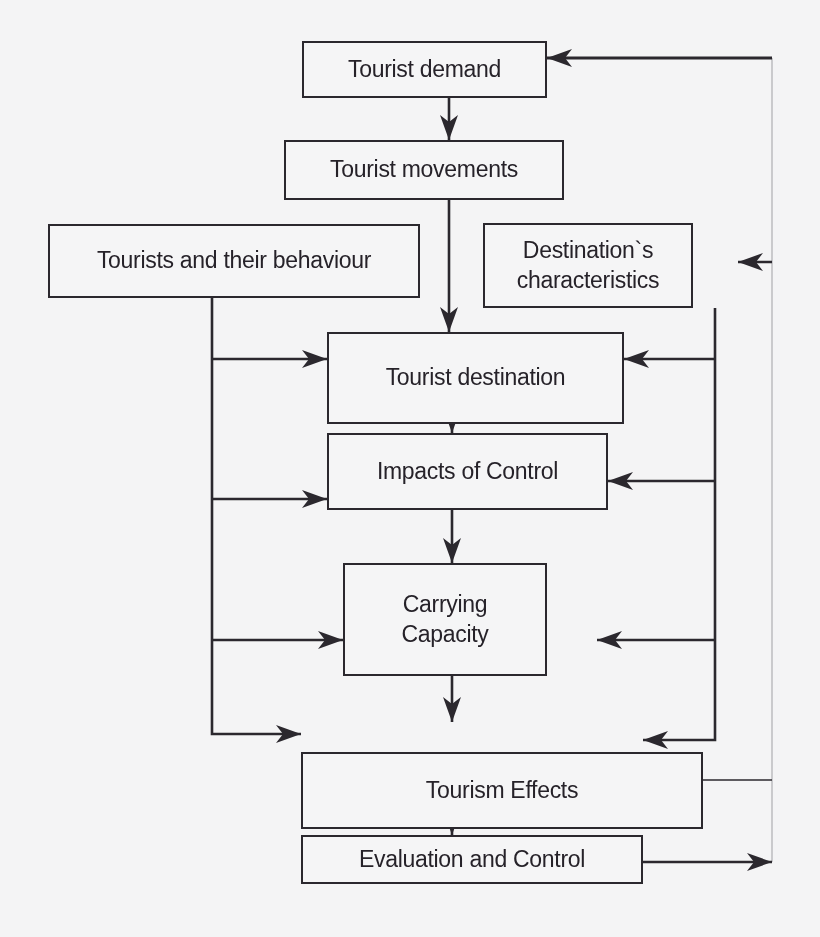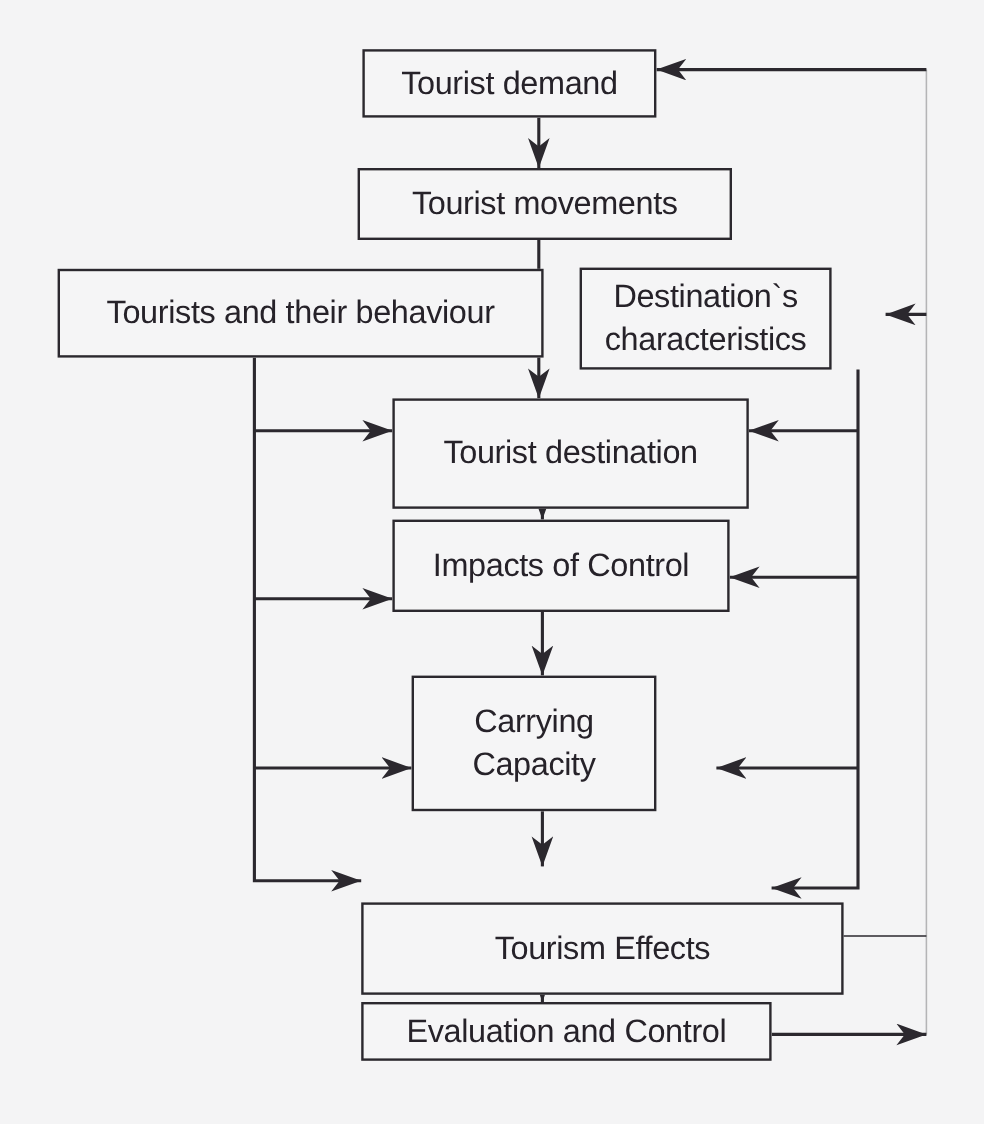--- a/index.html
+++ b/index.html
@@ -25,21 +25,21 @@
   .node {
     position: absolute;
     box-sizing: border-box;
     border: 2.6px solid #2b282e;
     background: #f5f5f6;
     display: flex;
     align-items: center;
     justify-content: center;
     text-align: center;
     color: #262229;
-    font-size: 27px;
+    font-size: 23px;
     letter-spacing: -0.3px;
     line-height: 1.3;
   }
   .node .label {
     white-space: pre-line;
     padding: 0 6px;
   }
 </style>
 </head>
 <body>
@@ -82,25 +82,25 @@
       <path d="M772,58 L547,58" stroke="#2b282e" stroke-width="2.8" marker-end="url(#ah)"></path>
       <path d="M772,262 L738,262" stroke="#2b282e" stroke-width="2.6" marker-end="url(#ah)"></path>
       <path d="M772,780 L643,780" stroke="#2b282e" stroke-width="1.4" marker-end="url(#ah)"></path>
     </g>
   </svg>
 
   <div class="node" style="left:302px; top:41px; width:245px; height:57px">
     <span class="label">Tourist demand</span>
   </div>
 
-  <div class="node" style="left:298px; top:140px; width:312px; height:60px">
+  <div class="node" style="left:284px; top:140px; width:280px; height:60px">
     <span class="label">Tourist movements</span>
   </div>
 
-  <div class="node" style="left:48px; top:224px; width:405px; height:74px">
+  <div class="node" style="left:48px; top:224px; width:372px; height:74px">
     <span class="label">Tourists and their behaviour</span>
   </div>
 
   <div class="node" style="left:483px; top:223px; width:210px; height:85px">
     <span class="label">Destination`s
 characteristics</span>
   </div>
 
   <div class="node" style="left:327px; top:332px; width:297px; height:92px">
     <span class="label">Tourist destination</span>

